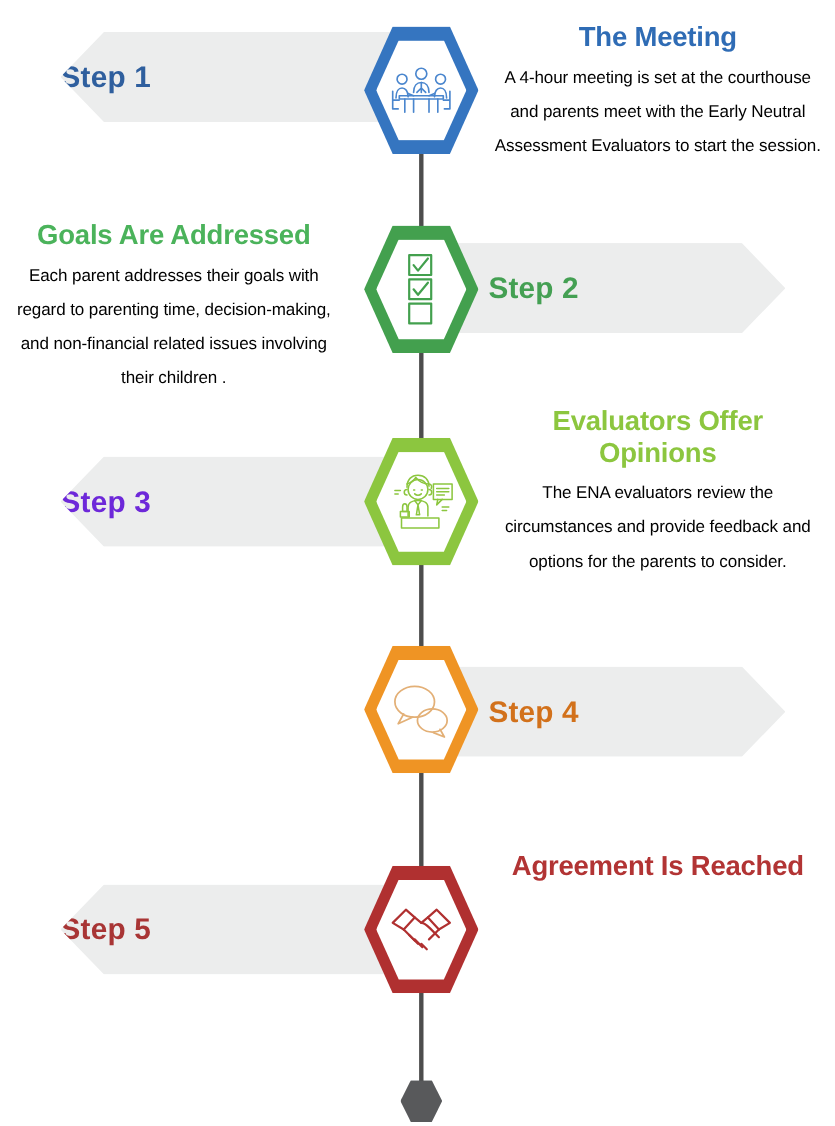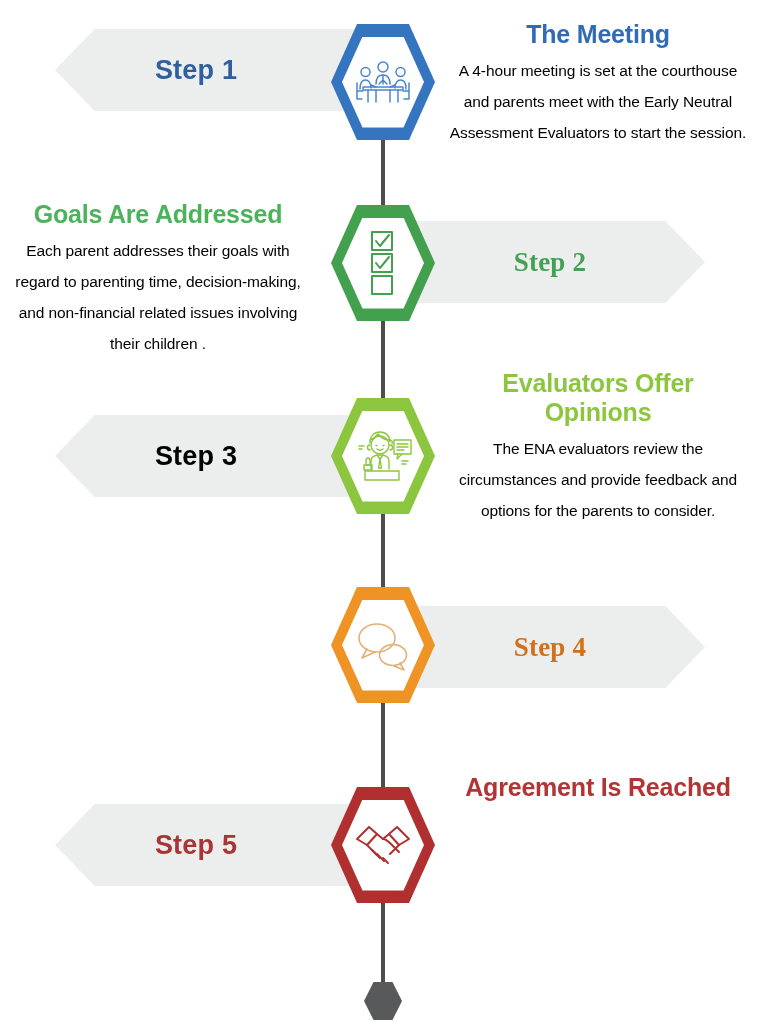--- a/index.html
+++ b/index.html
@@ -48,40 +48,38 @@
   
   .banner {
     position: absolute;
     background: #eceded;
     display: flex;
     align-items: center;
     height: 82px;
   }
   .banner-label {
     width: 100%;
-    text-align: center;
     font-size: 27px;
     font-weight: 700;
     letter-spacing: 0.2px;
   }
   
   .banner.side-left {
     left: 55px;
     width: 330px;
     clip-path: polygon(0% 50%, 12% 0%, 100% 0%, 100% 100%, 12% 100%);
   }
   .banner.side-left .banner-label {
     padding-right: 48px;
   }
   
   .banner.side-right {
-    left: 375px;
+    left: 384px;
     width: 330px;
     clip-path: polygon(0% 0%, 88% 0%, 100% 50%, 88% 100%, 0% 100%);
-    font-family: Liberation Serif, serif;
   }
   .banner.side-right .banner-label {
     padding-left: 60px;
     padding-right: 40px;
   }
 
   
   .hex-wrap {
     position: absolute;
     left: 331px;
@@ -195,21 +193,21 @@
     </div>
   </div>
   <div class="textblock side-left" style="top:-18px;text-align:center;">
     <div class="tb-title" style="color:#4bb35b;">Goals Are Addressed</div>
     <div class="tb-body">Each parent addresses their goals with regard to parenting time, decision-making, and non-financial related issues involving their children .</div>
   </div>
 </div>
 
 <div class="step-row" style="top:412px;">
   <div class="banner side-left" style="top:3px;">
-    <span class="banner-label" style="color:#000000;">Step 3</span>
+    <span class="banner-label" style="color:#6d28d9;">Step 3</span>
   </div>
   <div class="hex-wrap" style="top:-14px;">
     <div class="hex-outer" style="background:#8cc63f;">
       <div class="hex-inner">
         <span>
           <svg width="64" height="58" viewBox="0 0 64 58" fill="none" stroke="#8cc63f" stroke-width="1.4" stroke-linecap="round" stroke-linejoin="round">
 
             <path d="M19 16c0-7 4-11 10-11s10 4 10 10"></path>
             <path d="M19 13c3-1 6-3 8-6 3 4 8 6 12 6 2 0 3 2 2 4"></path>
             <circle cx="29" cy="18" r="9"></circle>

